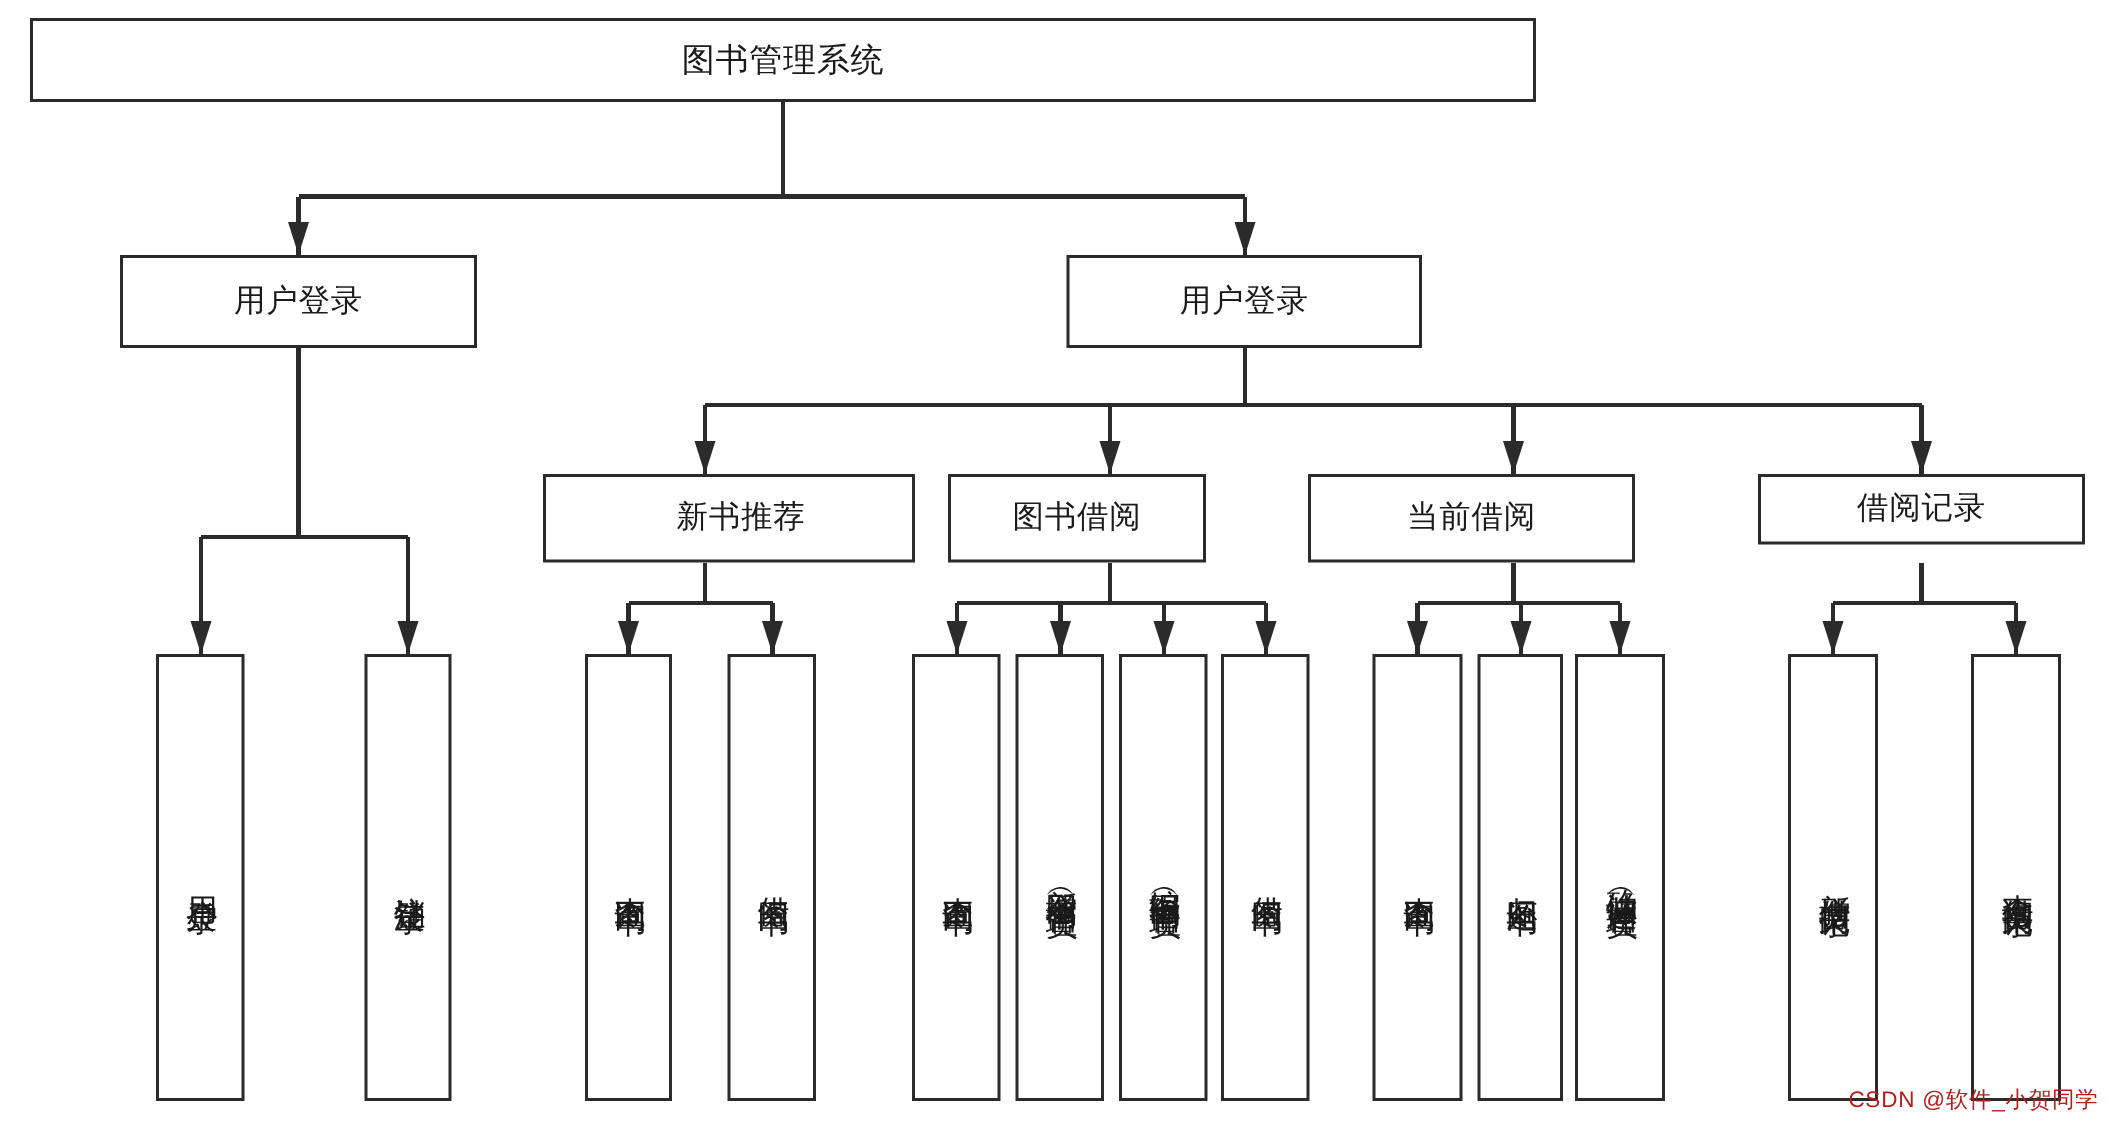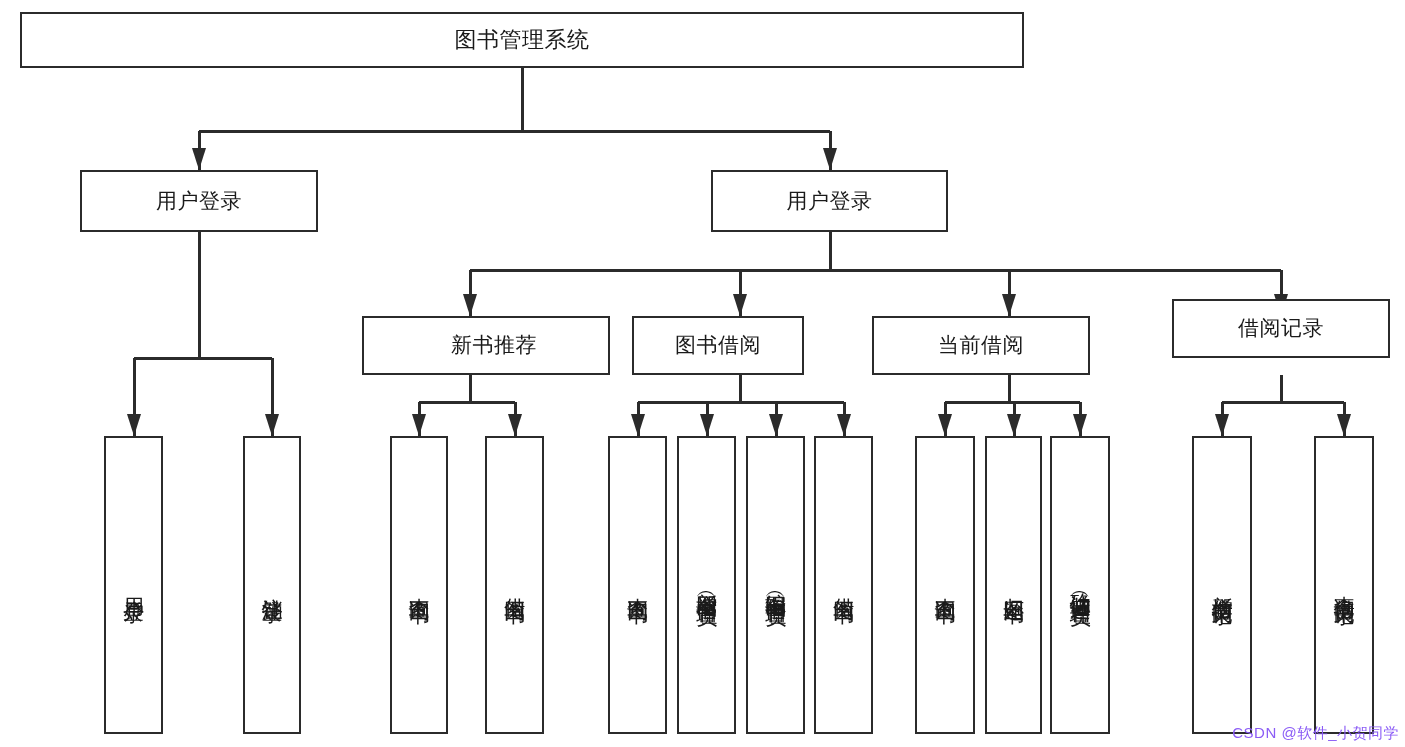--- a/index.html
+++ b/index.html
@@ -62,21 +62,21 @@
     line-height: 1.16;
     letter-spacing: 2px;
     white-space: nowrap;
     max-height: 100%;
   }
   #watermark {
     position: absolute;
     right: 6px;
     bottom: 4px;
     font-size: 15px;
-    color: #8b5cf6;
+    color: #b91c1c;
     letter-spacing: 0.5px;
     z-index: 5;
     white-space: nowrap;
     user-select: none;
   }
 </style>
 </head>
 <body>
 
 <div id="canvas">
@@ -146,21 +146,21 @@
       </div>
       <div class="node horiz" id="node-new_book_rec" style="left: 362px; top: 316px; width: 248px; height: 59px; padding-left: 16px;">
         <span class="label">新书推荐</span>
       </div>
       <div class="node horiz" id="node-book_borrow" style="left: 632px; top: 316px; width: 172px; height: 59px; align-items: center;">
         <span class="label">图书借阅</span>
       </div>
       <div class="node horiz" id="node-current_borrow" style="left: 872px; top: 316px; width: 218px; height: 59px;">
         <span class="label">当前借阅</span>
       </div>
-      <div class="node horiz" id="node-borrow_record" style="left: 1172px; top: 299px; width: 218px; height: 59px;">
+      <div class="node horiz" id="node-borrow_record" style="left: 1172px; top: 316px; width: 218px; height: 47px;">
         <span class="label">借阅记录</span>
       </div>
       <div class="node vert" id="node-leaf_user_login" style="left: 104px; top: 436px; width: 59px; height: 298px;">
         <span class="label">用户登录</span>
       </div>
       <div class="node vert" id="node-leaf_logout" style="left: 243px; top: 436px; width: 58px; height: 298px;">
         <span class="label">注销登录</span>
       </div>
       <div class="node vert" id="node-leaf_query_book_1" style="left: 390px; top: 436px; width: 58px; height: 298px;">
         <span class="label">查询图书</span>

